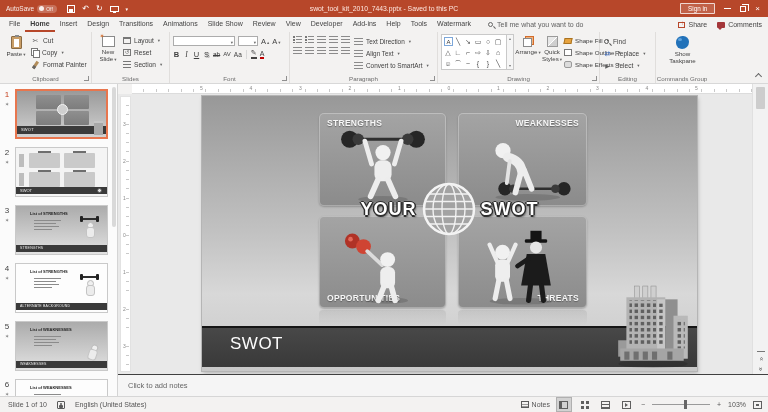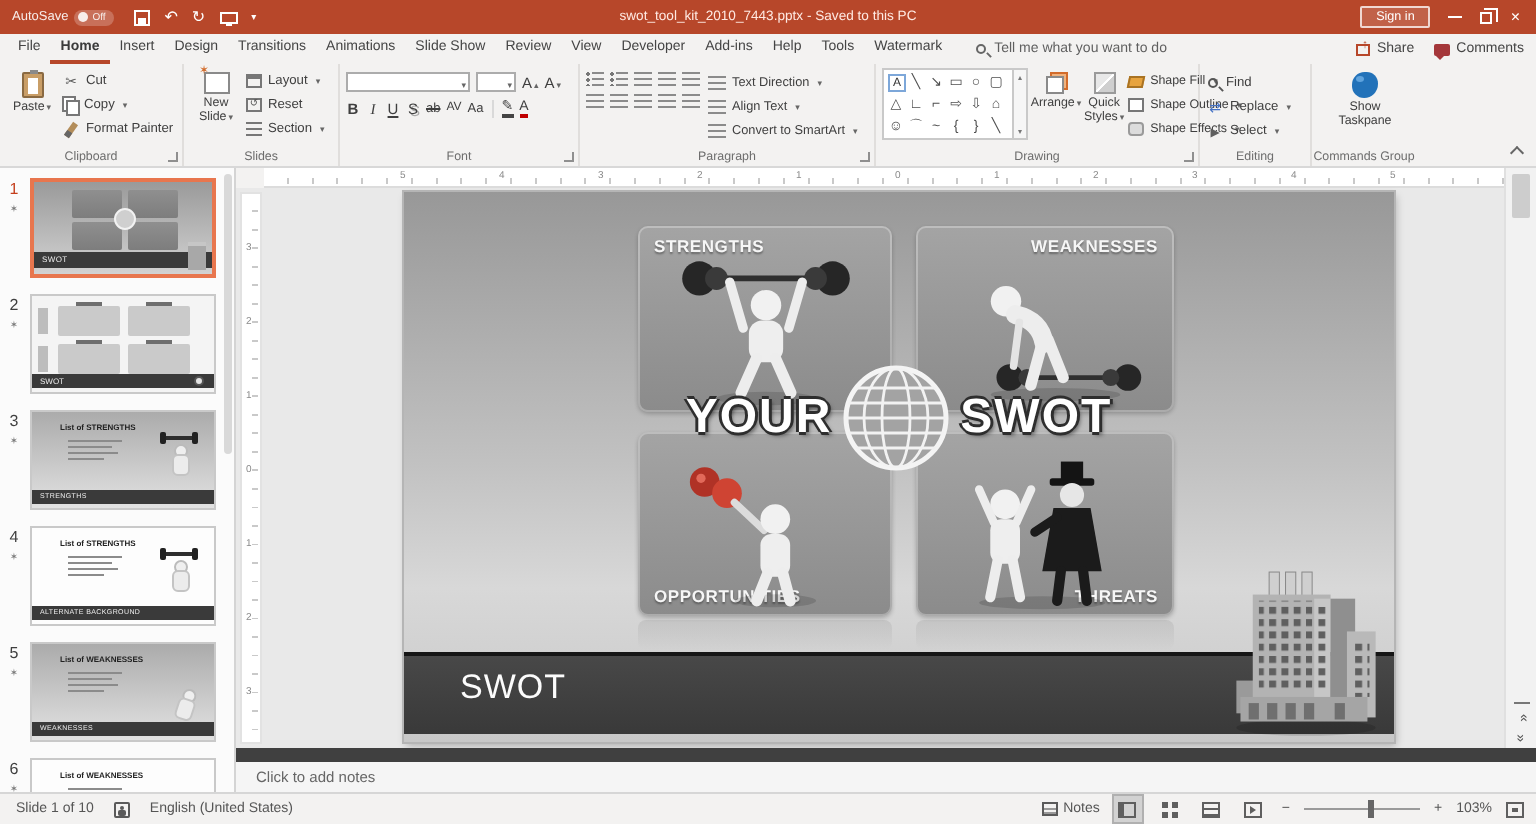--- a/index.html
+++ b/index.html
@@ -162,36 +162,36 @@
   .q-tl{left:117px;top:17px;width:127px;height:93px}
   .q-tr{left:256px;top:17px;width:129px;height:93px}
   .q-bl{left:117px;top:120px;width:127px;height:92px}
   .q-br{left:256px;top:120px;width:129px;height:92px}
   .quad-label{position:absolute;color:#f6f6f6;font-weight:bold;font-size:8.5px;letter-spacing:.3px;text-shadow:0 1px 1px rgba(0,0,0,.35)}
   .lab-tl{top:5px;left:8px}.lab-tr{top:5px;right:8px}.lab-bl{bottom:5px;left:8px}.lab-br{bottom:5px;right:8px}
   .figure{position:absolute;left:50%;transform:translateX(-50%);bottom:2px}
   .refl{position:absolute;top:214px;height:15px;border-radius:4px;opacity:.16;background:linear-gradient(#6f6f6f,transparent)}
   .refl.a{left:117px;width:127px}.refl.b{left:256px;width:129px}
   .logo-row{position:absolute;left:0;right:0;top:84px;height:58px;display:flex;align-items:center;justify-content:center;gap:4px;z-index:5}
-  .logo-text{font-size:24px;font-weight:bold;color:#fff;letter-spacing:1px;
+  .logo-text{font-size:18px;font-weight:bold;color:#fff;letter-spacing:1px;
     text-shadow:-1.5px 0 #2e2e2e,1.5px 0 #2e2e2e,0 -1.5px #2e2e2e,0 1.5px #2e2e2e,1.5px 1.5px 2px rgba(0,0,0,.5)}
   .slide-bar{position:absolute;left:0;right:0;top:230px;height:41px;background:linear-gradient(#484848,#393939);border-top:2px solid #151515;z-index:4}
   .slide-title{position:absolute;left:28px;top:238px;font-size:17px;color:#fcfcfc;letter-spacing:.5px;z-index:6}
   .bldg{position:absolute;left:408px;top:189px;z-index:7}
 
   
   .vscroll{position:absolute;left:752px;top:84px;width:16px;height:290px;background:#f2f2f2;border-left:1px solid #e0e0e0}
   .vthumb{position:absolute;left:3px;top:3px;width:9px;height:22px;background:#cdcdcd;border-radius:1px}
   .vs-btns{position:absolute;left:0;bottom:2px;width:16px;display:flex;flex-direction:column;align-items:center;gap:4px;color:#555}
   .chev{font-size:7px;line-height:6px;display:inline-block}
   .chev.up{transform:rotate(90deg)}.chev.dn{transform:rotate(-90deg)}
   .vs-line{width:8px;height:1px;background:#777}
 
   
-  .notes{position:absolute;left:118px;top:374px;width:650px;height:22px;background:#f5f5f5;border-top:7px solid #404040;display:flex;align-items:center;padding-left:10px;font-size:7.5px;color:#666}
+  .notes{position:absolute;left:118px;top:374px;width:650px;height:22px;background:#f5f5f5;border-top:1px solid #404040;display:flex;align-items:center;padding-left:10px;font-size:7.5px;color:#666}
   .statusbar{position:absolute;left:0;top:396px;width:768px;height:16px;background:#f3f2f1;border-top:1px solid #d6d6d6;display:flex;align-items:center;justify-content:space-between;font-size:7px;color:#555}
   .sb-left{display:flex;align-items:center;gap:10px;padding-left:8px}
   .sb-right{display:flex;align-items:center;gap:7px;padding-right:6px}
   .ic-acc{width:8px;height:8px;border:1px solid #5a5a5a;border-radius:1px;position:relative}
   .ic-acc:before{content:"";position:absolute;left:2.5px;top:1px;width:2px;height:2px;border-radius:50%;background:#5a5a5a}
   .ic-acc:after{content:"";position:absolute;left:1.5px;top:3.5px;width:4px;height:3px;background:#5a5a5a;border-radius:1px}
   .ic-notes{width:8px;height:7px;border:1px solid #5a5a5a;background:linear-gradient(transparent 0 2px,#999 2px 3px,transparent 3px 4px,#999 4px 5px,transparent 5px)}
   .vbtn{width:14px;height:13px;display:flex;align-items:center;justify-content:center}
   .vbtn.active{background:#d2d2d2;outline:1px solid #b0b0b0}
   .vico{width:9px;height:8px;border:1px solid #5f5f5f;display:inline-block}

